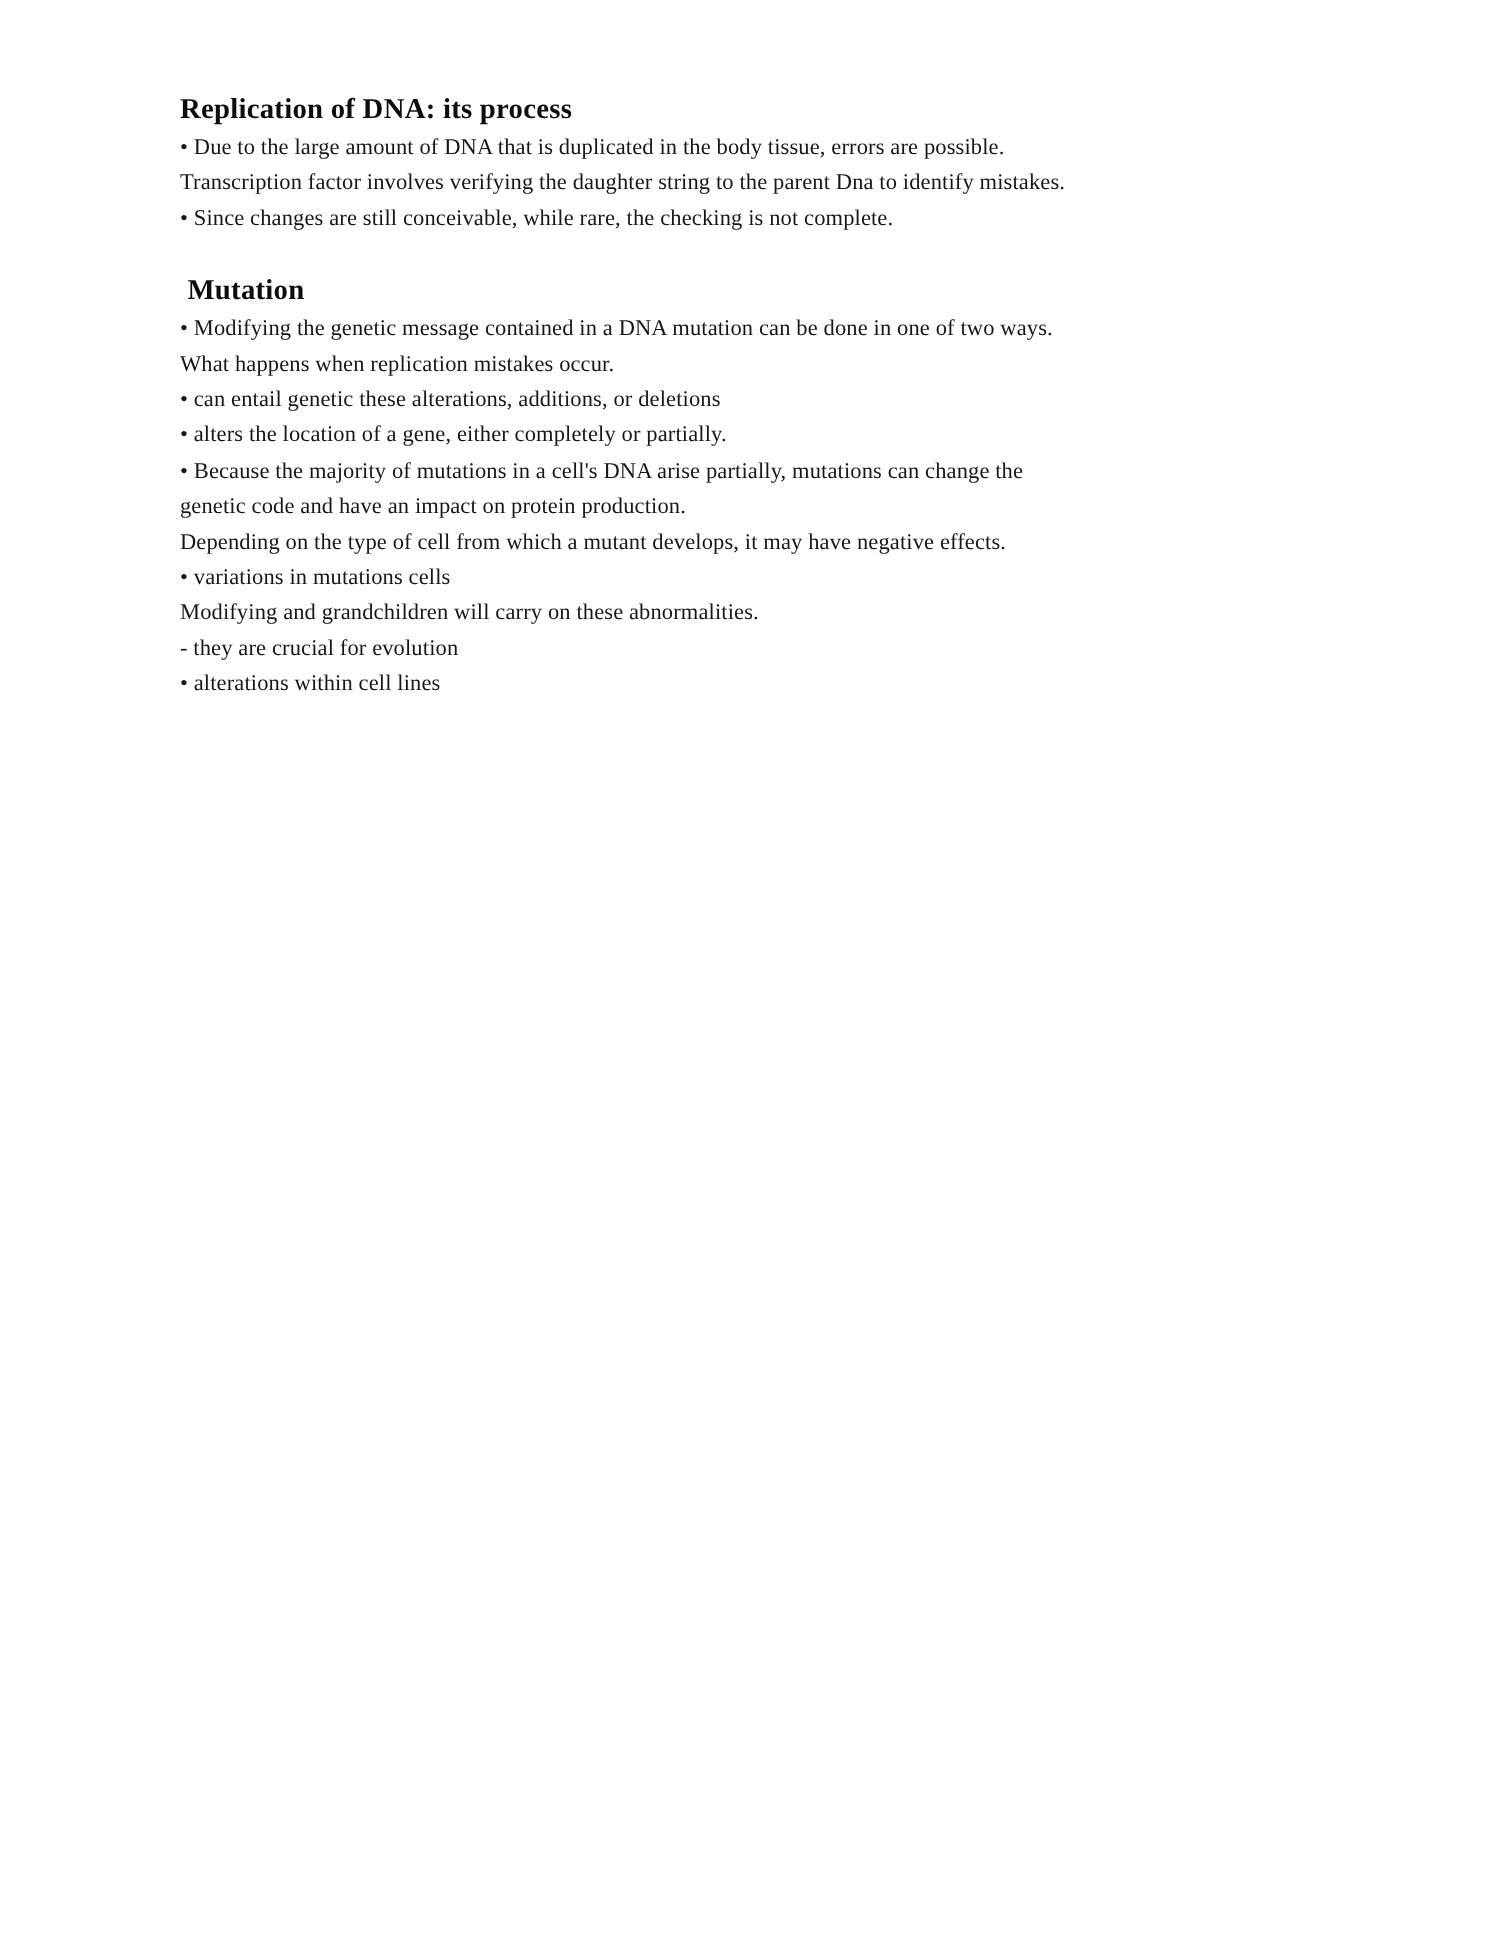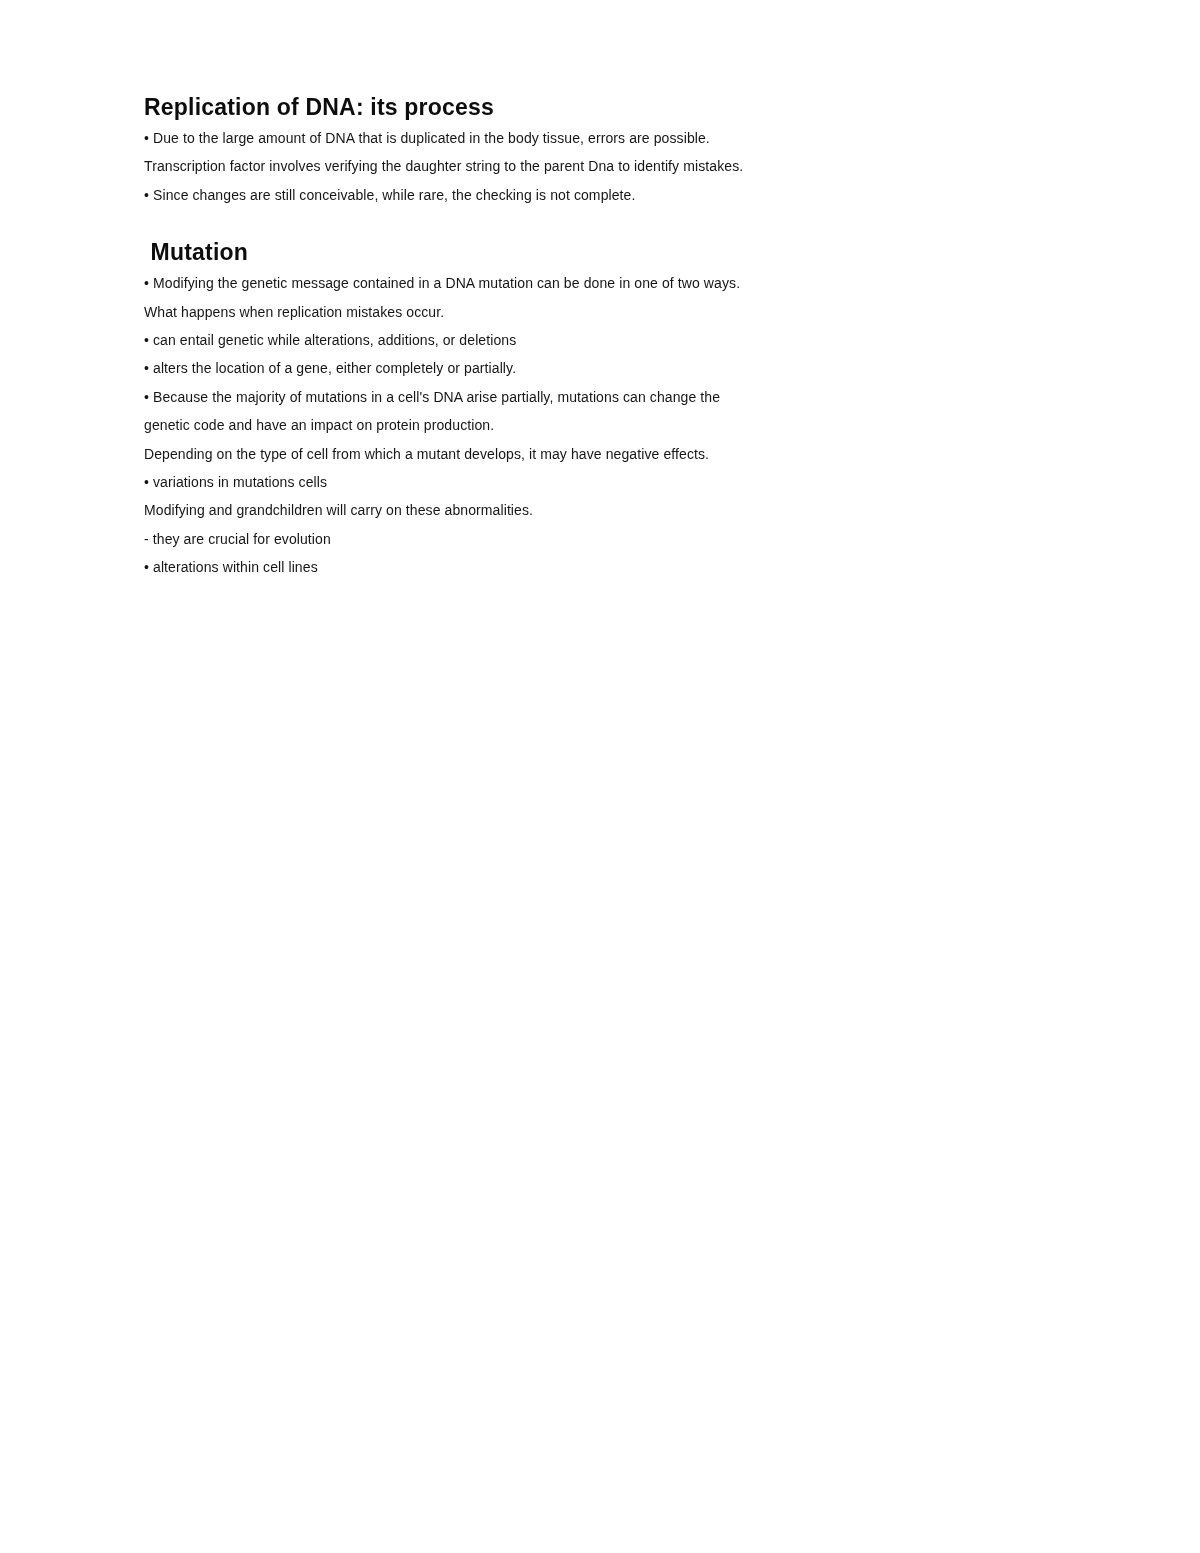--- a/index.html
+++ b/index.html
@@ -11,40 +11,41 @@
     width: 1200px;
     height: 1553px;
     font-family: "Liberation Sans", "DejaVu Sans", sans-serif;
     color: #111111;
     overflow: hidden;
   }
   .page {
     box-sizing: border-box;
     width: 1200px;
     height: 1553px;
-    padding: 91px 60px 0 144px;
+    padding: 70px 60px 0 144px;
     background: #ffffff;
+    font-family: Liberation Serif, serif;
   }
   .section {
     margin: 0;
   }
   .section + .section {
     margin-top: 27px;
   }
   .section-heading {
     font-size: 23px;
     font-weight: 700;
     line-height: 33px;
     margin: 0;
     color: #0d0d0d;
     white-space: pre-wrap;
     letter-spacing: 0.2px;
   }
   .text-line {
-    font-size: 14px;
+    font-size: 18px;
     font-weight: 400;
     line-height: 28.4px;
     margin: 0;
     color: #161616;
     white-space: pre-wrap;
     letter-spacing: 0.1px;
   }
 </style>
 </head>
 <body>
@@ -55,21 +56,21 @@
     <h1 class="section-heading">Replication of DNA: its process</h1>
     <p class="text-line">• Due to the large amount of DNA that is duplicated in the body tissue, errors are possible.</p>
     <p class="text-line">Transcription factor involves verifying the daughter string to the parent Dna to identify mistakes.</p>
     <p class="text-line">• Since changes are still conceivable, while rare, the checking is not complete.</p>
   </div>
 
   <div class="section">
     <h1 class="section-heading"> Mutation</h1>
     <p class="text-line">• Modifying the genetic message contained in a DNA mutation can be done in one of two ways.</p>
     <p class="text-line">What happens when replication mistakes occur.</p>
-    <p class="text-line">• can entail genetic while alterations, additions, or deletions</p>
+    <p class="text-line">• can entail genetic these alterations, additions, or deletions</p>
     <p class="text-line">• alters the location of a gene, either completely or partially.</p>
     <p class="text-line">• Because the majority of mutations in a cell's DNA arise partially, mutations can change the</p>
     <p class="text-line">genetic code and have an impact on protein production.</p>
     <p class="text-line">Depending on the type of cell from which a mutant develops, it may have negative effects.</p>
     <p class="text-line">• variations in mutations cells</p>
     <p class="text-line">Modifying and grandchildren will carry on these abnormalities.</p>
     <p class="text-line">- they are crucial for evolution</p>
     <p class="text-line">• alterations within cell lines</p>
   </div>
 

